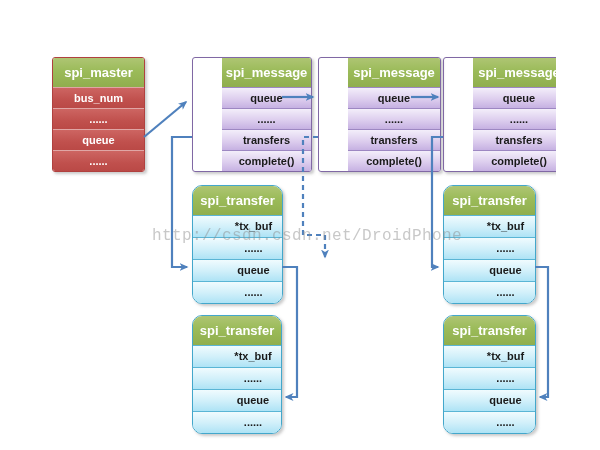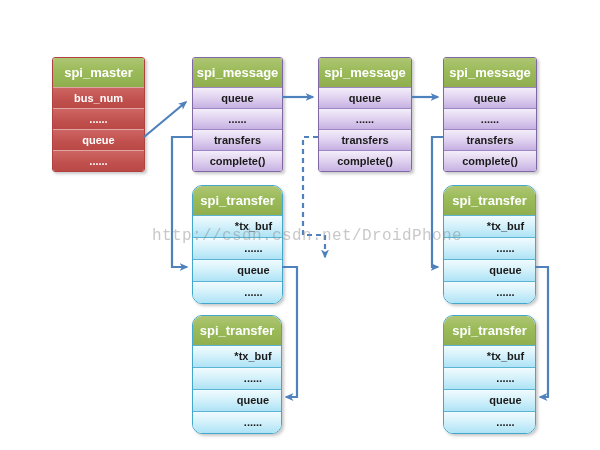--- a/index.html
+++ b/index.html
@@ -20,21 +20,21 @@
   .row {
     text-align:center; font-size:11px; font-weight:bold; color:#1a1a1a;
   }
   .h20 .row { height:20px; line-height:20px; }
   .h21 .row { height:21px; line-height:21px;padding-left:32px; }
   .v-red   { border-color:#b0413f; }
   .v-red .row {
     background:linear-gradient(180deg,#cd6562 0%,#c0504d 60%,#ba4946 100%);
     color:#ffffff; border-top:1px solid #e0a6a5;
   }
-  .v-purple { border-color:#8068a4; }
+  .v-purple { border-color:#8068a4;padding-left:29px; }
   .v-purple .row {
     background:linear-gradient(180deg,#f3eefa 0%,#ddceee 55%,#c6b1e2 100%);
     border-top:1px solid #9d87c2;
   }
   .v-cyan { border-color:#43a7cb;border-radius:10px; }
   .v-cyan .row {
     background:linear-gradient(180deg,#f0fbfe 0%,#d2f0fa 50%,#aee3f5 100%);
     border-top:1px solid #5ab5d5;
   }
   #connector-layer {

